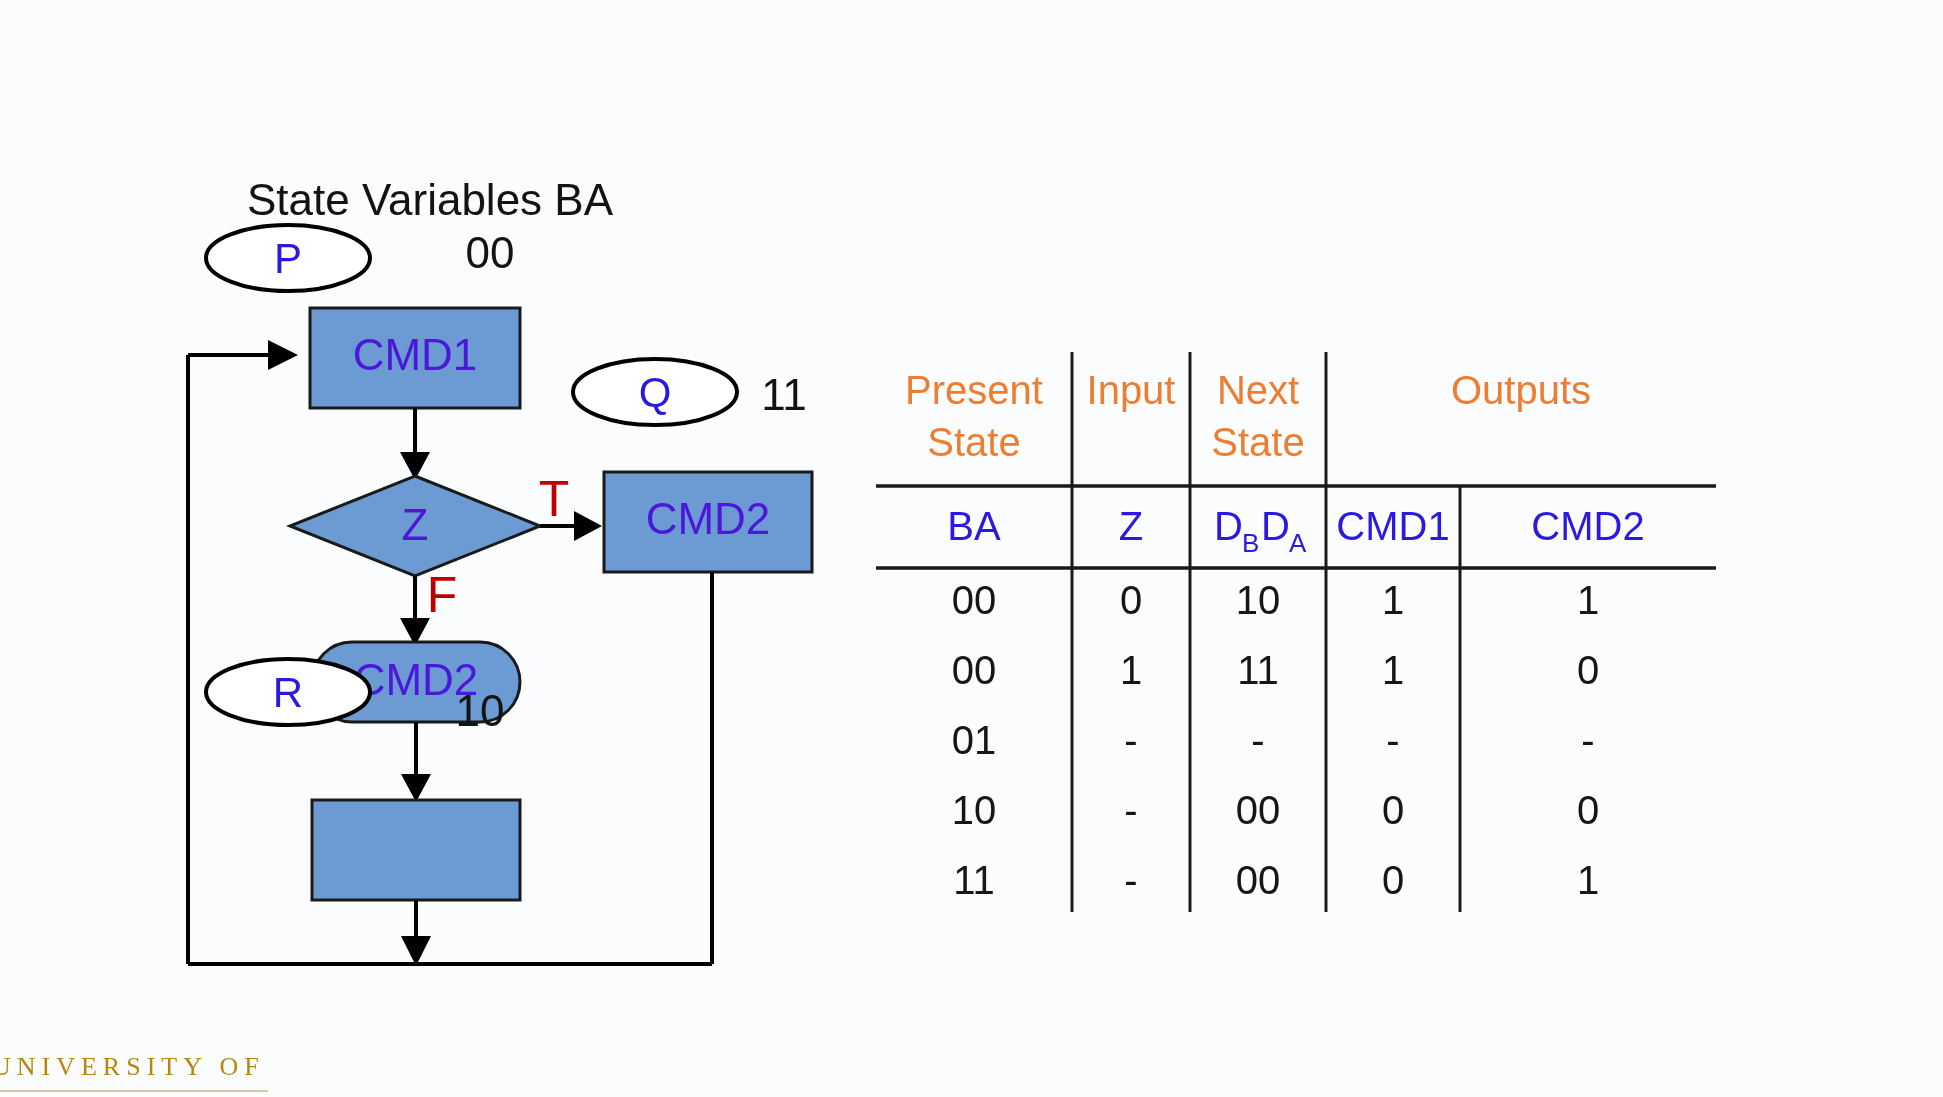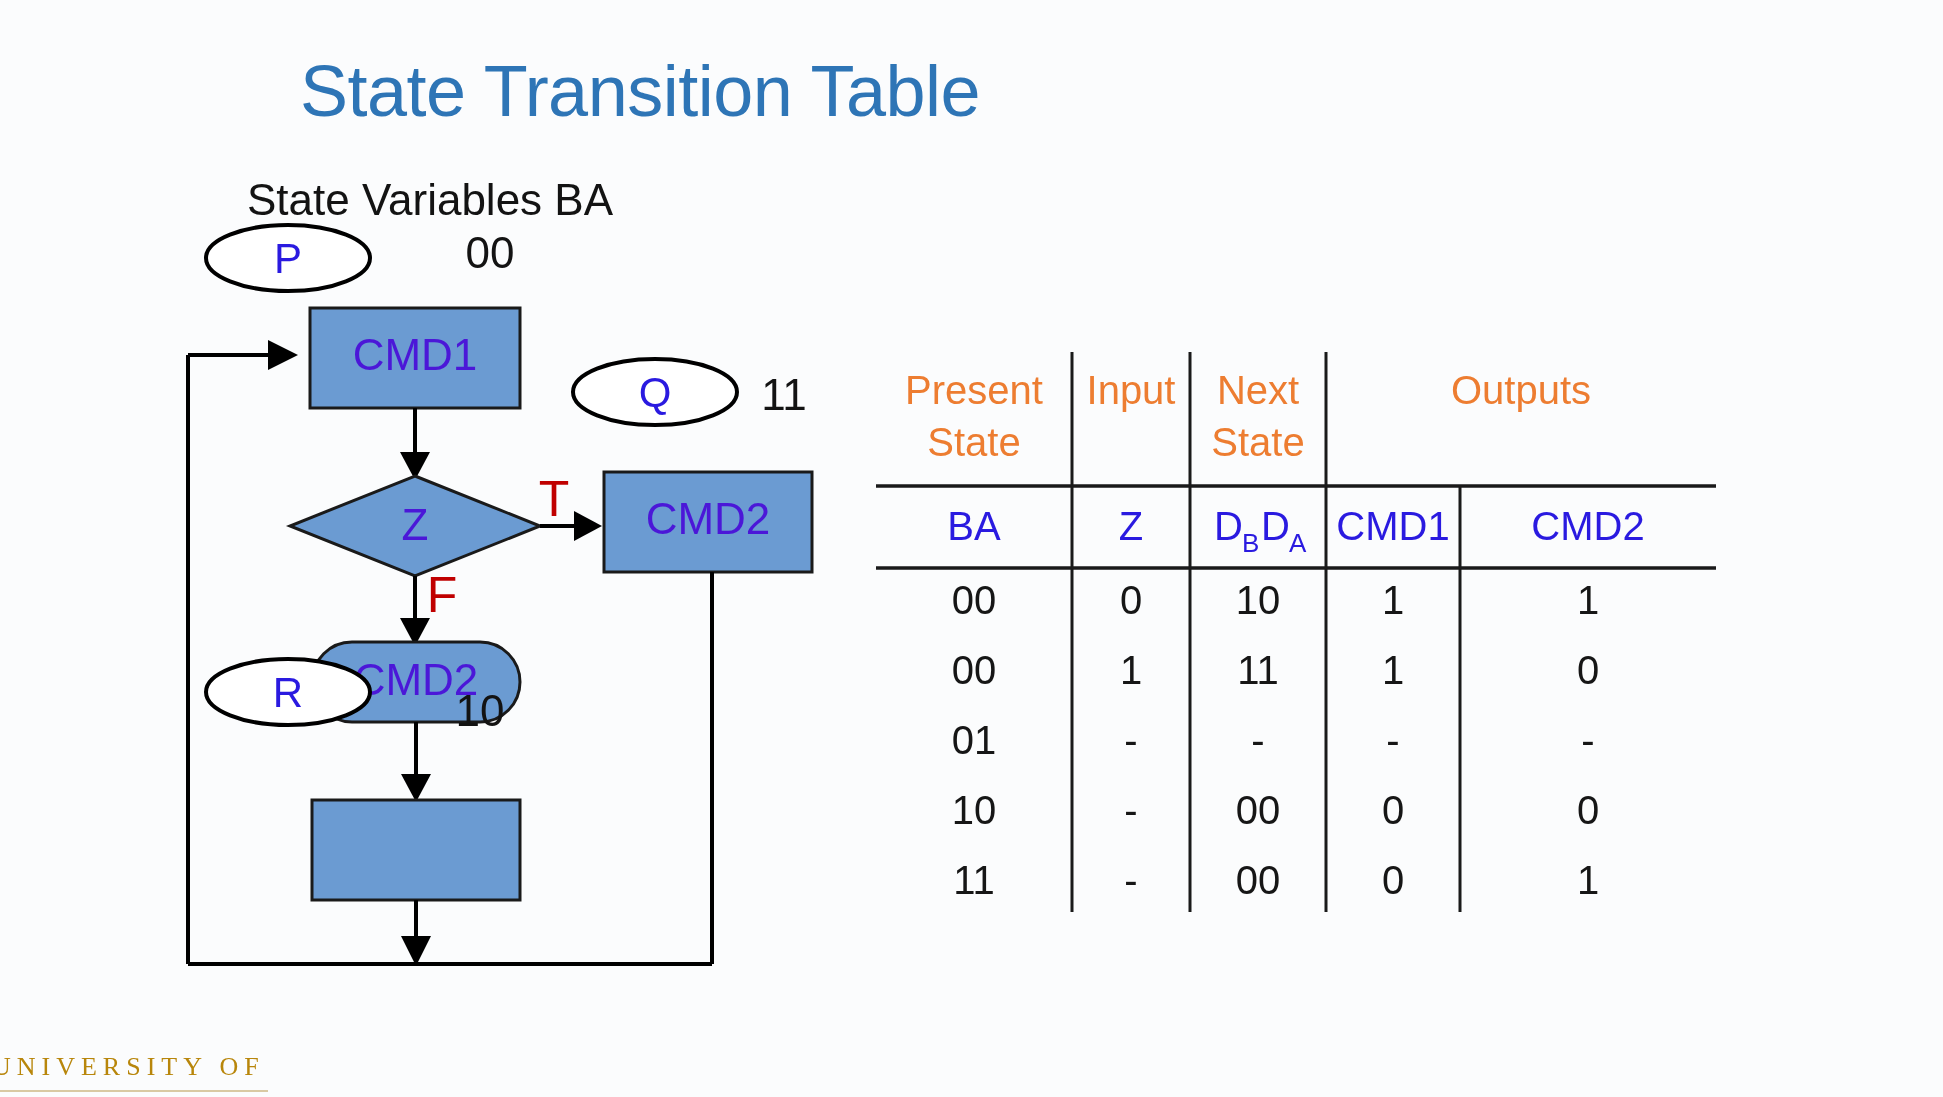--- a/index.html
+++ b/index.html
@@ -130,21 +130,20 @@
     width: 268px;
     height: 2px;
     background: #d9c9a3;
   }
 </style>
 </head>
 <body>
 
 <div id="slide">
 
-  <div id="slide-title">State Transition Table</div>
 
   <svg id="flowchart" viewBox="0 0 900 830">
 
     <text class="fc-black-label" x="430" y="35" text-anchor="middle">State Variables BA</text>
 
     <text class="fc-black-label" x="490" y="88" text-anchor="middle">00</text>
 
     <g>
       <ellipse class="fc-ellipse" cx="288" cy="78" rx="82" ry="33"></ellipse>
       <text class="fc-ellipse-label" x="288" y="93" text-anchor="middle">P</text>

